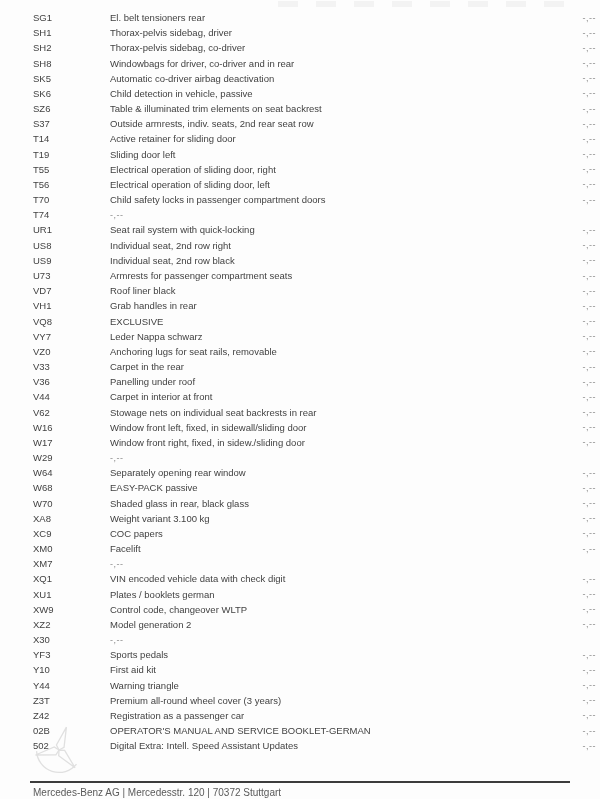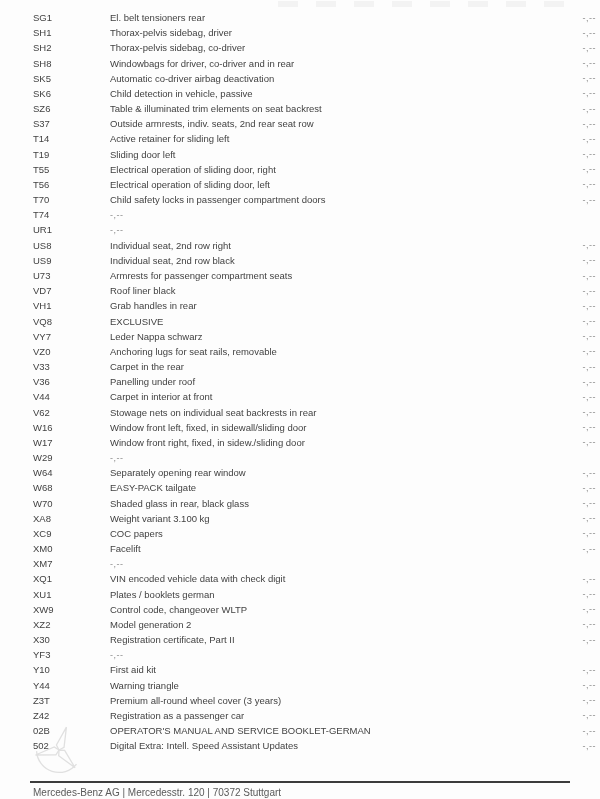--- a/index.html
+++ b/index.html
@@ -109,21 +109,21 @@
     </div>
 
     <div class="row">
       <span class="code">S37</span>
       <span class="desc">Outside armrests, indiv. seats, 2nd rear seat row</span>
       <span class="price">-,--</span>
     </div>
 
     <div class="row">
       <span class="code">T14</span>
-      <span class="desc">Active retainer for sliding left</span>
+      <span class="desc">Active retainer for sliding door</span>
       <span class="price">-,--</span>
     </div>
 
     <div class="row">
       <span class="code">T19</span>
       <span class="desc">Sliding door left</span>
       <span class="price">-,--</span>
     </div>
 
     <div class="row">
@@ -144,20 +144,21 @@
       <span class="price">-,--</span>
     </div>
 
     <div class="row">
       <span class="code">T74</span>
       <span class="price">-,--</span>
     </div>
 
     <div class="row">
       <span class="code">UR1</span>
+      <span class="desc">Seat rail system with quick-locking</span>
       <span class="price">-,--</span>
     </div>
 
     <div class="row">
       <span class="code">US8</span>
       <span class="desc">Individual seat, 2nd row right</span>
       <span class="price">-,--</span>
     </div>
 
     <div class="row">
@@ -244,21 +245,21 @@
     </div>
 
     <div class="row">
       <span class="code">W64</span>
       <span class="desc">Separately opening rear window</span>
       <span class="price">-,--</span>
     </div>
 
     <div class="row">
       <span class="code">W68</span>
-      <span class="desc">EASY-PACK tailgate</span>
+      <span class="desc">EASY-PACK passive</span>
       <span class="price">-,--</span>
     </div>
 
     <div class="row">
       <span class="code">W70</span>
       <span class="desc">Shaded glass in rear, black glass</span>
       <span class="price">-,--</span>
     </div>
 
     <div class="row">
@@ -303,26 +304,26 @@
     </div>
 
     <div class="row">
       <span class="code">XZ2</span>
       <span class="desc">Model generation 2</span>
       <span class="price">-,--</span>
     </div>
 
     <div class="row">
       <span class="code">X30</span>
-      <span class="desc">Registration certificate, Part II</span>
       <span class="price">-,--</span>
     </div>
 
     <div class="row">
       <span class="code">YF3</span>
+      <span class="desc">Sports pedals</span>
       <span class="price">-,--</span>
     </div>
 
     <div class="row">
       <span class="code">Y10</span>
       <span class="desc">First aid kit</span>
       <span class="price">-,--</span>
     </div>
 
     <div class="row">

